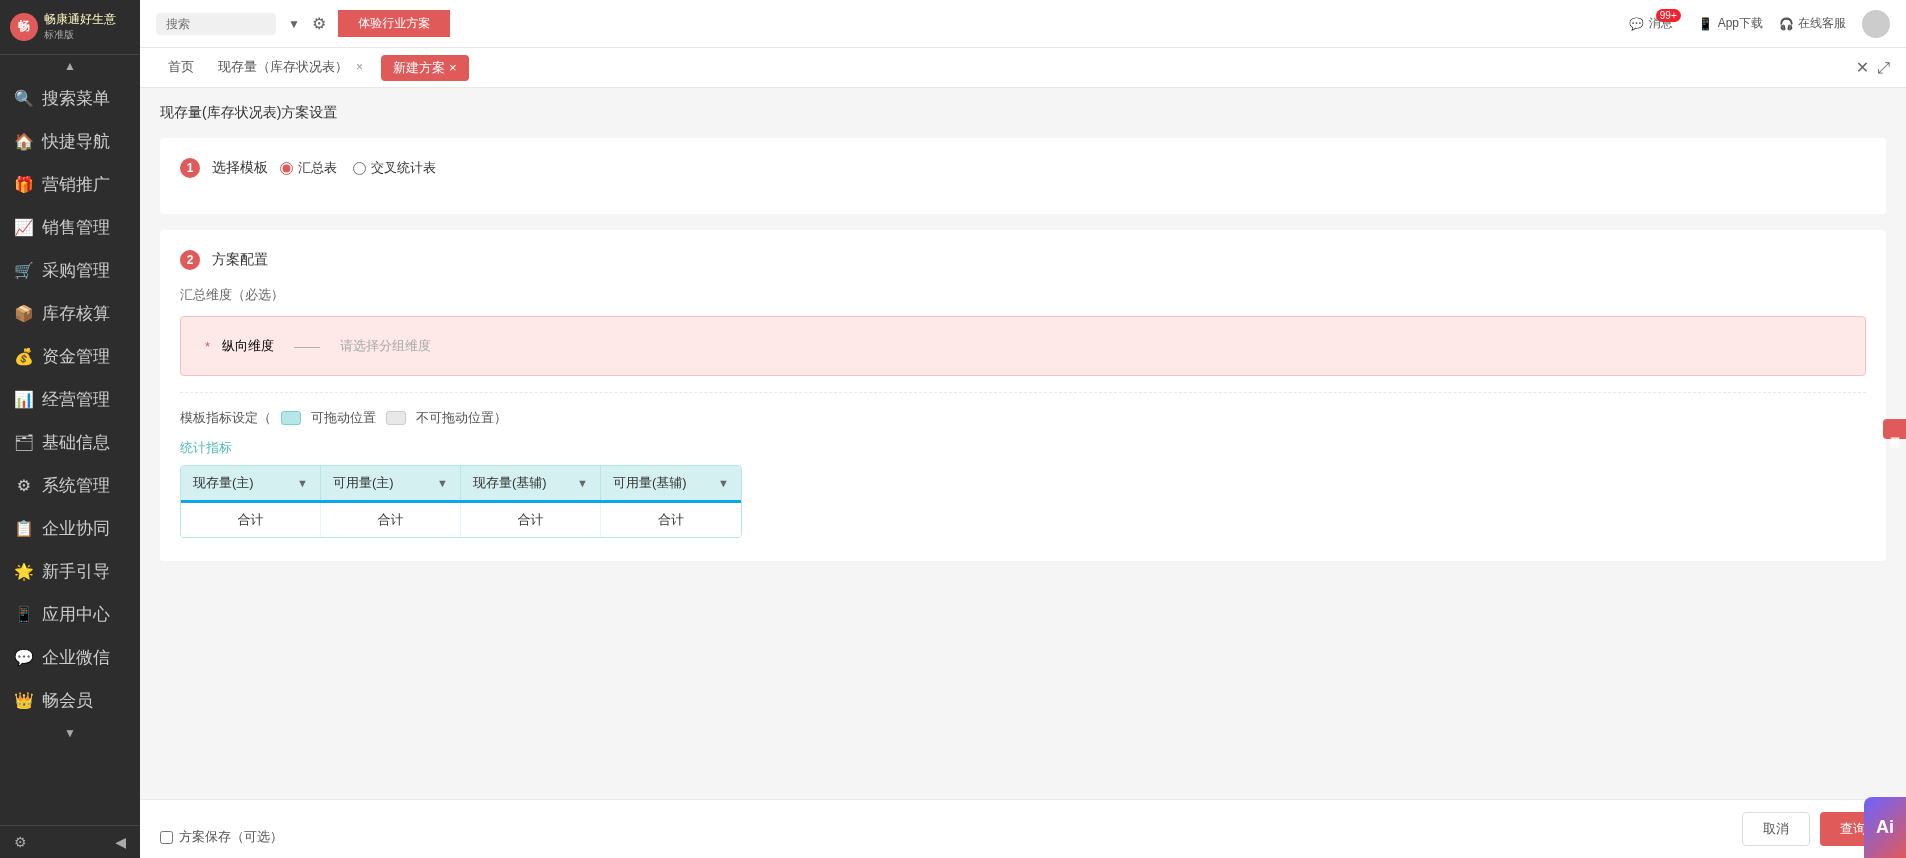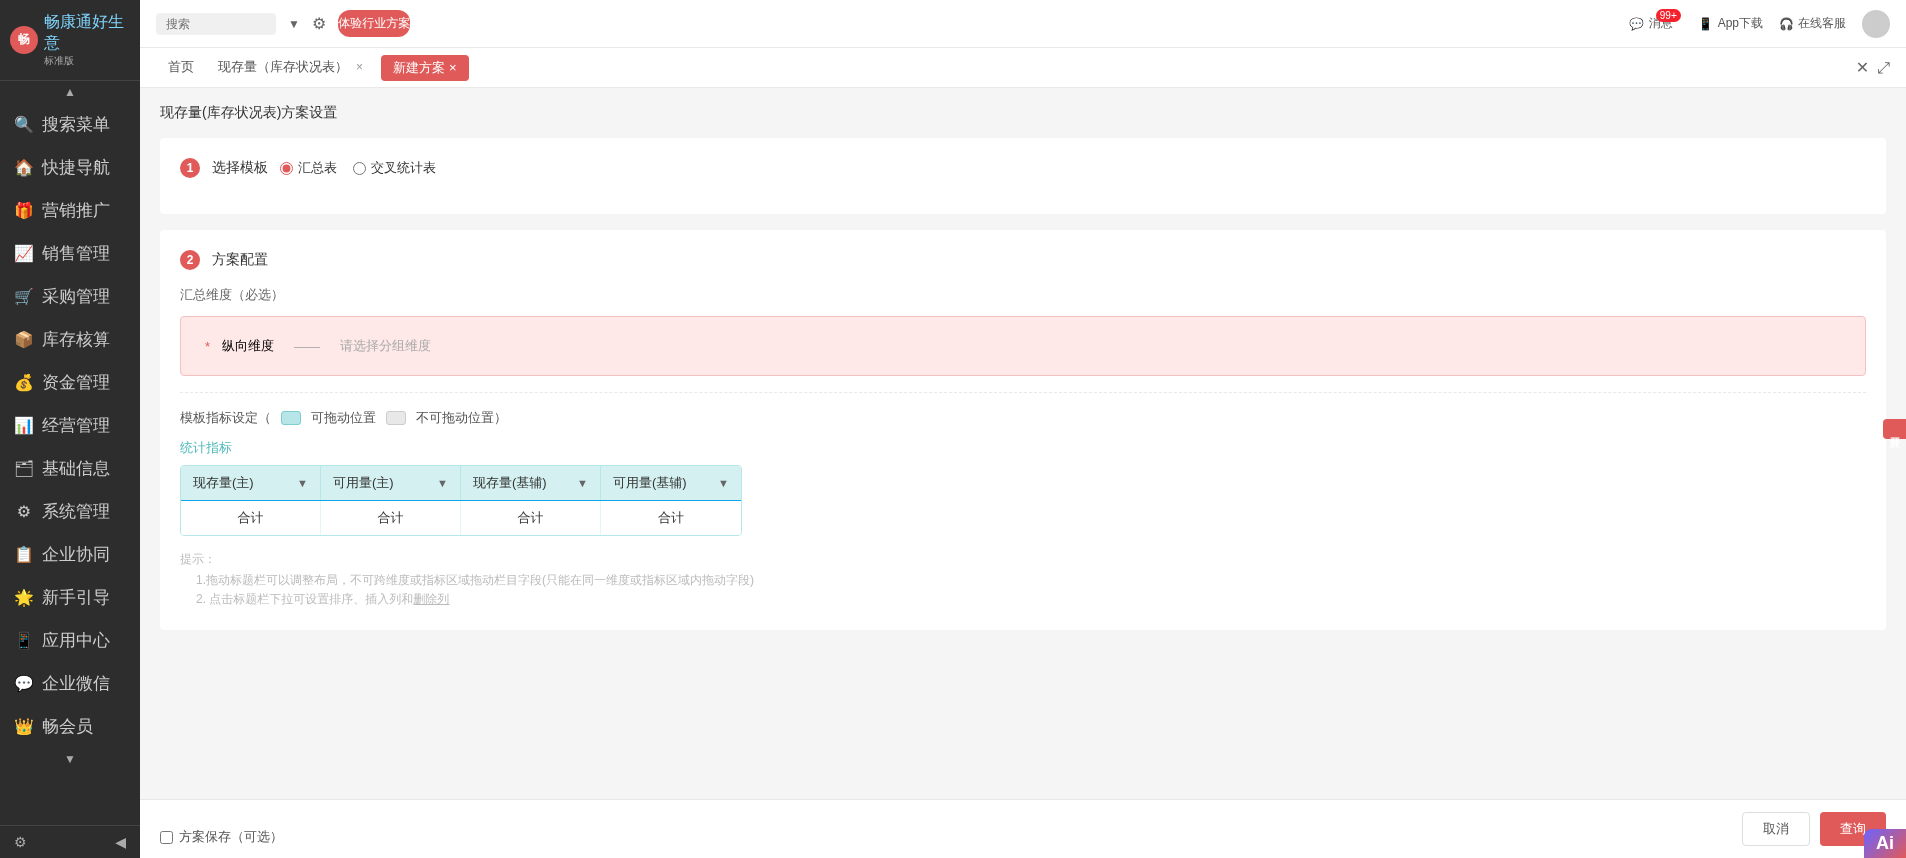--- a/index.html
+++ b/index.html
@@ -23,21 +23,21 @@
       border-bottom: 1px solid #444;
     }
     .sidebar-logo-icon {
       width: 28px; height: 28px;
       background: #e05a5a;
       border-radius: 50%;
       display: flex; align-items: center; justify-content: center;
       color: white; font-size: 12px; font-weight: bold;
       flex-shrink: 0;
     }
-    .sidebar-logo-text { font-size: 16px; color: #7dd3fc; line-height: 1.3; }
+    .sidebar-logo-text { font-size: 12px; color: #fef9c3; line-height: 1.3; }
     .sidebar-logo-sub { font-size: 10px; color: #aaa; }
     .sidebar-scroll-btn {
       background: none; border: none; color: #aaa; cursor: pointer;
       text-align: center; padding: 4px; font-size: 12px;
     }
     .sidebar-item {
       display: flex; align-items: center; gap: 8px;
       padding: 10px 14px; cursor: pointer; color: #ccc;
       transition: background 0.15s;
     }
@@ -77,22 +77,22 @@
       padding: 4px 10px;
       font-size: 12px;
       color: #737373;
       width: 120px;
     }
     .topbar-dropdown-btn {
       background: none; border: none; cursor: pointer; color: #666; font-size: 12px; display: flex; align-items: center; gap: 4px;
     }
     .topbar-gear { background: none; border: none; cursor: pointer; color: #666; font-size: 16px; }
     .topbar-trial-btn {
-      background: #e05a5a; color: white; border: none; border-radius: 12px;
-      padding: 5px 0; font-size: 12px; cursor: pointer;
+      background: #e05a5a; color: white; border: none; border-radius: 0;
+      padding: 5px 20px; font-size: 12px; cursor: pointer;
     }
     .topbar-right { margin-left: auto; display: flex; align-items: center; gap: 16px; }
     .topbar-msg { display: flex; align-items: center; gap: 4px; font-size: 12px; color: #555; cursor: pointer; position: relative; }
     .badge {
       background: #f5222d; color: white; border-radius: 8px;
       font-size: 10px; padding: 1px 4px; position: absolute; top: -6px; right: -8px;
     }
     .topbar-app { display: flex; align-items: center; gap: 4px; font-size: 12px; color: #555; cursor: pointer; }
     .topbar-service { display: flex; align-items: center; gap: 4px; font-size: 12px; color: #555; cursor: pointer; }
     .topbar-avatar { width: 28px; height: 28px; background: #ccc; border-radius: 50%; cursor: pointer; }
@@ -200,21 +200,21 @@
       width: 140px; padding: 8px 12px;
       display: flex; align-items: center; justify-content: space-between;
       border-right: 1px solid #b7e6e8;
       font-size: 13px; color: #333;
     }
     .stats-header-cell:last-child { border-right: none; gap: 7px; }
     .stats-header-cell .chevron { color: #666; font-size: 11px; }
     .stats-body-row {
       display: flex;
       background: #fff;
-      border-top: 1px solid #0ea5e9;
+      border-top: 3px solid #0ea5e9;
     }
     .stats-body-cell {
       width: 140px; padding: 8px 12px;
       border-right: 1px solid #e8f5f5;
       font-size: 13px; color: #333; text-align: center;
     }
     .stats-body-cell:last-child { border-right: none; }
 
     
     .hint-section { margin-top: 12px; color: #bbb; font-size: 12px; }
@@ -255,21 +255,21 @@
       border-radius: 4px 0 0 4px;
       cursor: pointer;
     }
 
     
     .ai-badge {
       position: fixed;
       right: 0; bottom: 0;
       background: linear-gradient(135deg, #6c63ff, #e05a5a);
       color: white;
-      padding: 4px 12px;
+      padding: 20px 12px;
       font-size: 18px;
       font-weight: bold;
       border-radius: 8px 0 0 0;
       cursor: pointer;
     }
   </style>
 </head>
 <body>
 
 <aside class="sidebar">
@@ -464,27 +464,20 @@
           </div>
           <div class="stats-body-row">
             <div class="stats-body-cell">合计</div>
             <div class="stats-body-cell">合计</div>
             <div class="stats-body-cell">合计</div>
             <div class="stats-body-cell">合计</div>
           </div>
         </div>
       </div>
 
-      <div class="hint-section">
-        <div class="hint-title">提示：</div>
-        <div class="hint-item">1.拖动标题栏可以调整布局，不可跨维度或指标区域拖动栏目字段(只能在同一维度或指标区域内拖动字段)</div>
-        <div class="hint-item">
-          2. 点击标题栏下拉可设置排序、插入列和<span style="text-decoration:underline;">删除列</span>
-        </div>
-      </div>
     </div>
   </div>
 
   <div class="bottom-bar">
     <label class="save-checkbox">
       <input type="checkbox" style="">
       <span>方案保存（可选）</span>
     </label>
     <div class="bottom-actions">
       <button class="btn-cancel">取消</button>

